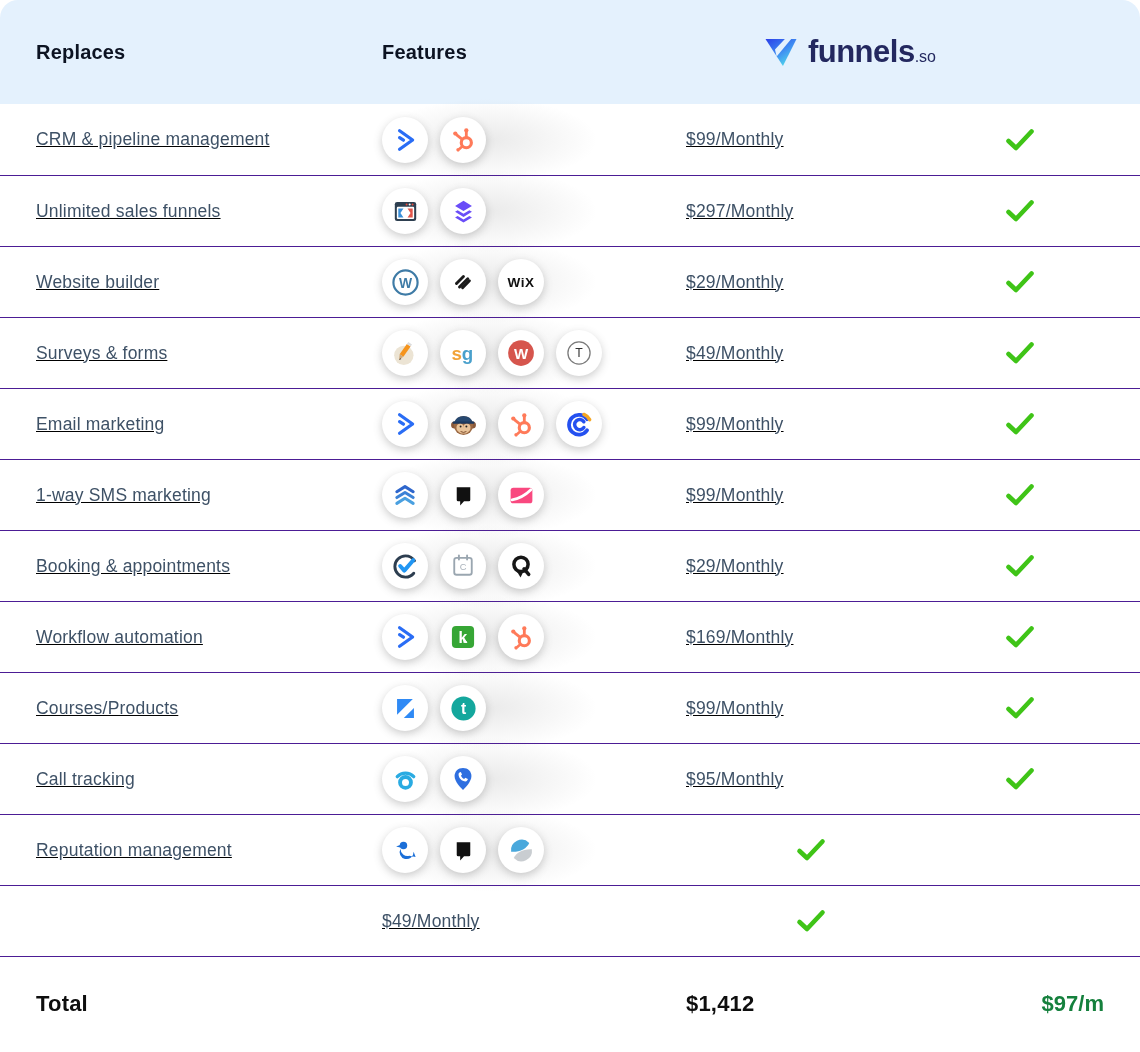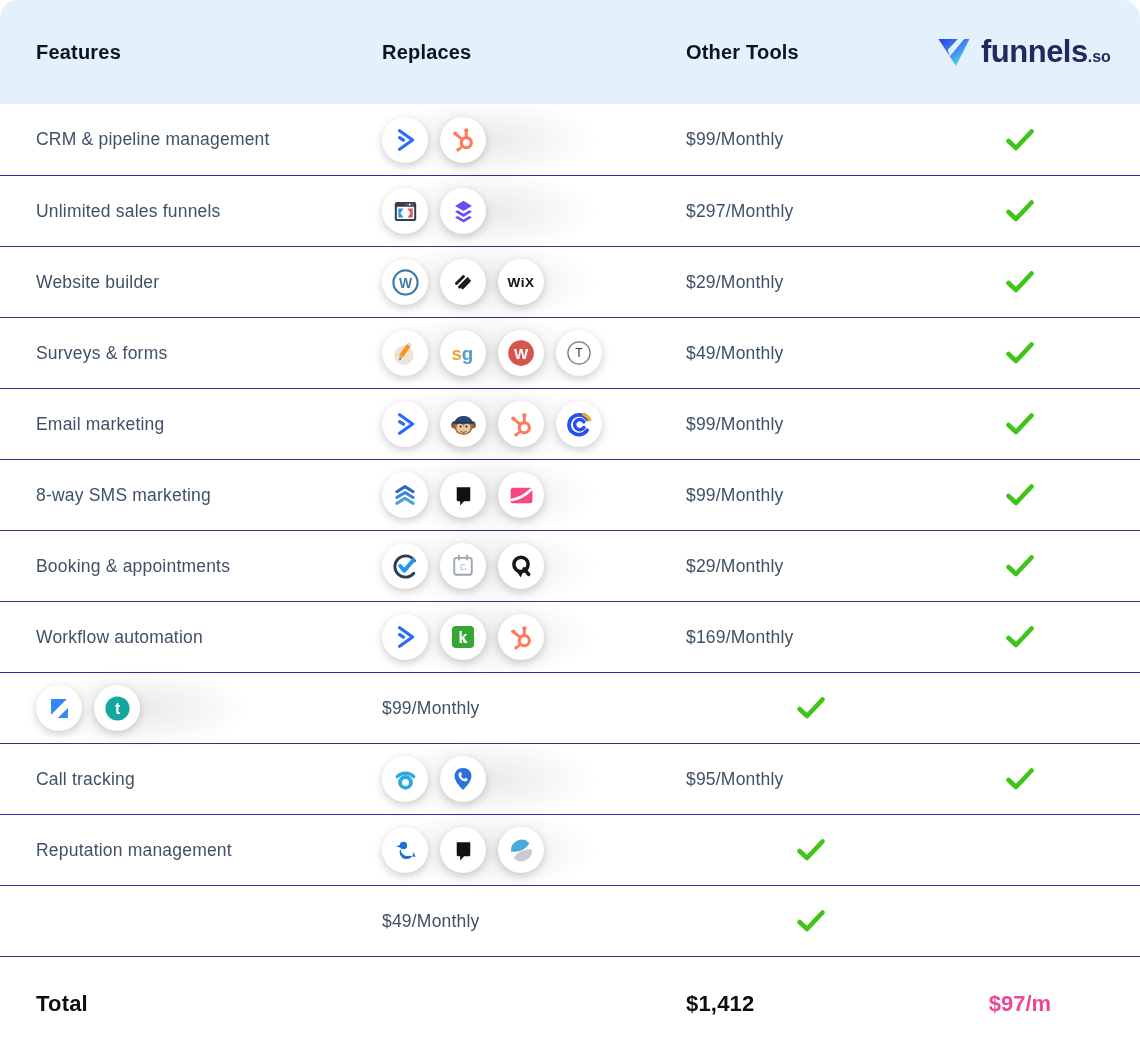--- a/index.html
+++ b/index.html
@@ -26,22 +26,22 @@
     font-size:20px;
     font-weight:700;
     color:#0c1322;
     letter-spacing:.2px;
   }
   .brand {
     display:flex; align-items:center; justify-content:flex-end; gap:9px;
   }
   .brand-text { display:flex; align-items:baseline; }
   .brand-name { font-size:31px; font-weight:800; color:#23285f; letter-spacing:-0.5px; }
-  .brand-tld  { font-size:16px; font-weight:700; color:#23285f; }
-  .row { height:71px; position:relative; }
+  .brand-tld  { font-size:16px; font-weight:400; color:#23285f; }
+  .row { height:71px; position:relative;text-decoration:underline; }
   .row + .row, .total-row { border-top:1px solid #4c1d95; }
   .feature {
     font-size:17.5px; color:#3e5166; font-weight:500; letter-spacing:.2px;
   }
   .price {
     font-size:17.5px; color:#3e5166; font-weight:500; letter-spacing:.2px;
   }
   .tools { display:flex; gap:12px; position:relative; align-items:center; }
   .tools.has-tools::before {
     content:"";
@@ -53,32 +53,31 @@
   .tool-circle {
     width:46px; height:46px; border-radius:50%;
     background:#fff;
     box-shadow:0 3px 9px rgba(90,90,90,.30);
     display:flex; align-items:center; justify-content:center;
     position:relative; z-index:1; flex:0 0 auto;
   }
   .check-cell { display:flex; justify-content:center; }
   .total-row { height:95px; }
   .total-label, .total-price { font-size:22px; font-weight:700; color:#0e0e0e; letter-spacing:.2px; }
-  .total-funnels { font-size:22px; font-weight:700; color:#ec4899; text-align:center; }
+  .total-funnels { font-size:22px; font-weight:700; color:#15803d; text-align:right; }
   svg text { font-family:"Liberation Sans", sans-serif; }
 </style>
 </head>
 <body>
 
 <div class="card">
 
   <div class="grid-row header">
+    <div class="col-label">Replaces</div>
     <div class="col-label">Features</div>
-    <div class="col-label">Replaces</div>
-    <div class="col-label">Other Tools</div>
     <div class="brand">
       <svg width="36" height="33" viewBox="0 0 36 34">
         <defs>
           <linearGradient id="fg" x1="0" y1="0" x2="0.75" y2="1">
             <stop offset="0" stop-color="#2b3ee8"></stop>
             <stop offset="0.55" stop-color="#3f8df2"></stop>
             <stop offset="1" stop-color="#52e0ea"></stop>
           </linearGradient>
         </defs>
         <path d="M2 3 H34 L20 31 Z" fill="url(#fg)"></path>
@@ -264,21 +263,21 @@
     </div>
     <div class="price">$99/Monthly</div>
     <div class="check-cell">
       <svg width="30" height="24" viewBox="0 0 30 24" fill="none">
           <path d="M3.5 13 L11 20 L26.5 3.5" stroke="#3fc417" stroke-width="4.6" stroke-linecap="round" stroke-linejoin="round"></path>
         </svg>
     </div>
   </div>
 
   <div class="grid-row row">
-    <div class="feature">8-way SMS marketing</div>
+    <div class="feature">1-way SMS marketing</div>
     <div class="tools has-tools">
       <span class="tool-circle">
         <svg width="28" height="28" viewBox="0 0 24 24" fill="none" stroke-linecap="round" stroke-linejoin="round" stroke-width="2.6">
           <path d="M5 9.2 L12 4.8 L19 9.2" stroke="#2e66cc"></path>
           <path d="M5 14.2 L12 9.8 L19 14.2" stroke="#3c82d6"></path>
           <path d="M5 19.2 L12 14.8 L19 19.2" stroke="#4aa0e0"></path>
         </svg>
       </span>
       <span class="tool-circle">
         <svg width="25" height="25" viewBox="0 0 24 24">
@@ -363,20 +362,21 @@
     </div>
     <div class="price">$169/Monthly</div>
     <div class="check-cell">
       <svg width="30" height="24" viewBox="0 0 30 24" fill="none">
           <path d="M3.5 13 L11 20 L26.5 3.5" stroke="#3fc417" stroke-width="4.6" stroke-linecap="round" stroke-linejoin="round"></path>
         </svg>
     </div>
   </div>
 
   <div class="grid-row row">
+    <div class="feature">Courses/Products</div>
     <div class="tools has-tools">
       <span class="tool-circle">
         <svg width="27" height="27" viewBox="0 0 24 24" fill="#2f8af5">
           <path d="M4.5 3.5 H18.5 L4.5 17.5 Z"></path>
           <path d="M10.5 20.5 L19.5 11.5 V20.5 Z"></path>
         </svg>
       </span>
       <span class="tool-circle">
         <svg width="29" height="29" viewBox="0 0 24 24">
           <circle cx="12" cy="12" r="10" fill="#14a79d"></circle>

